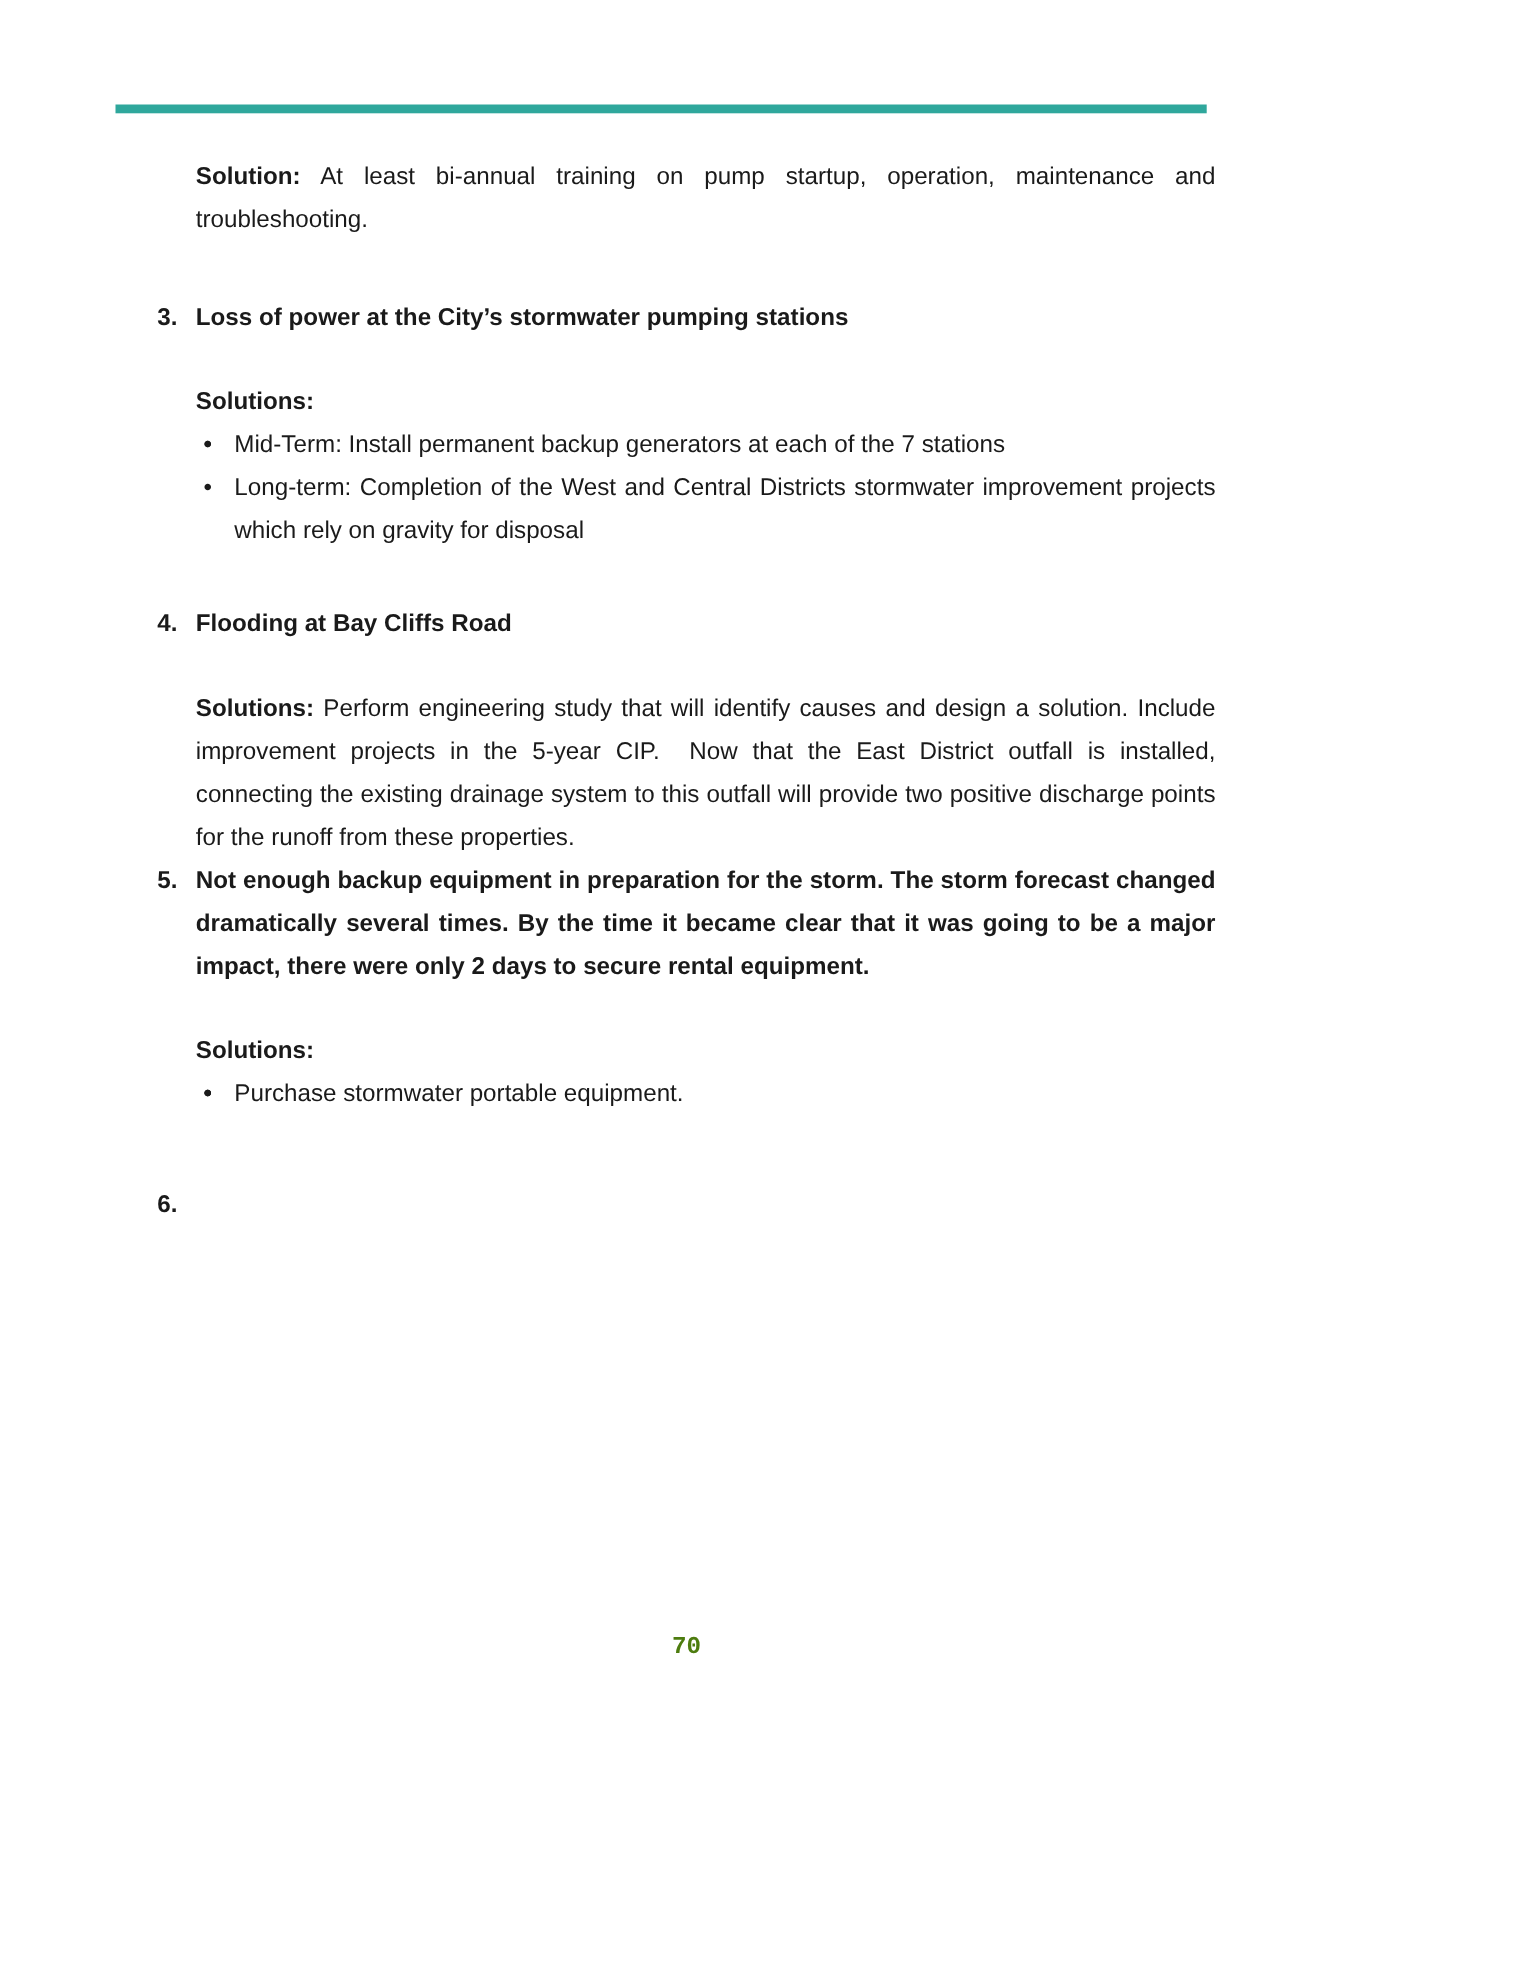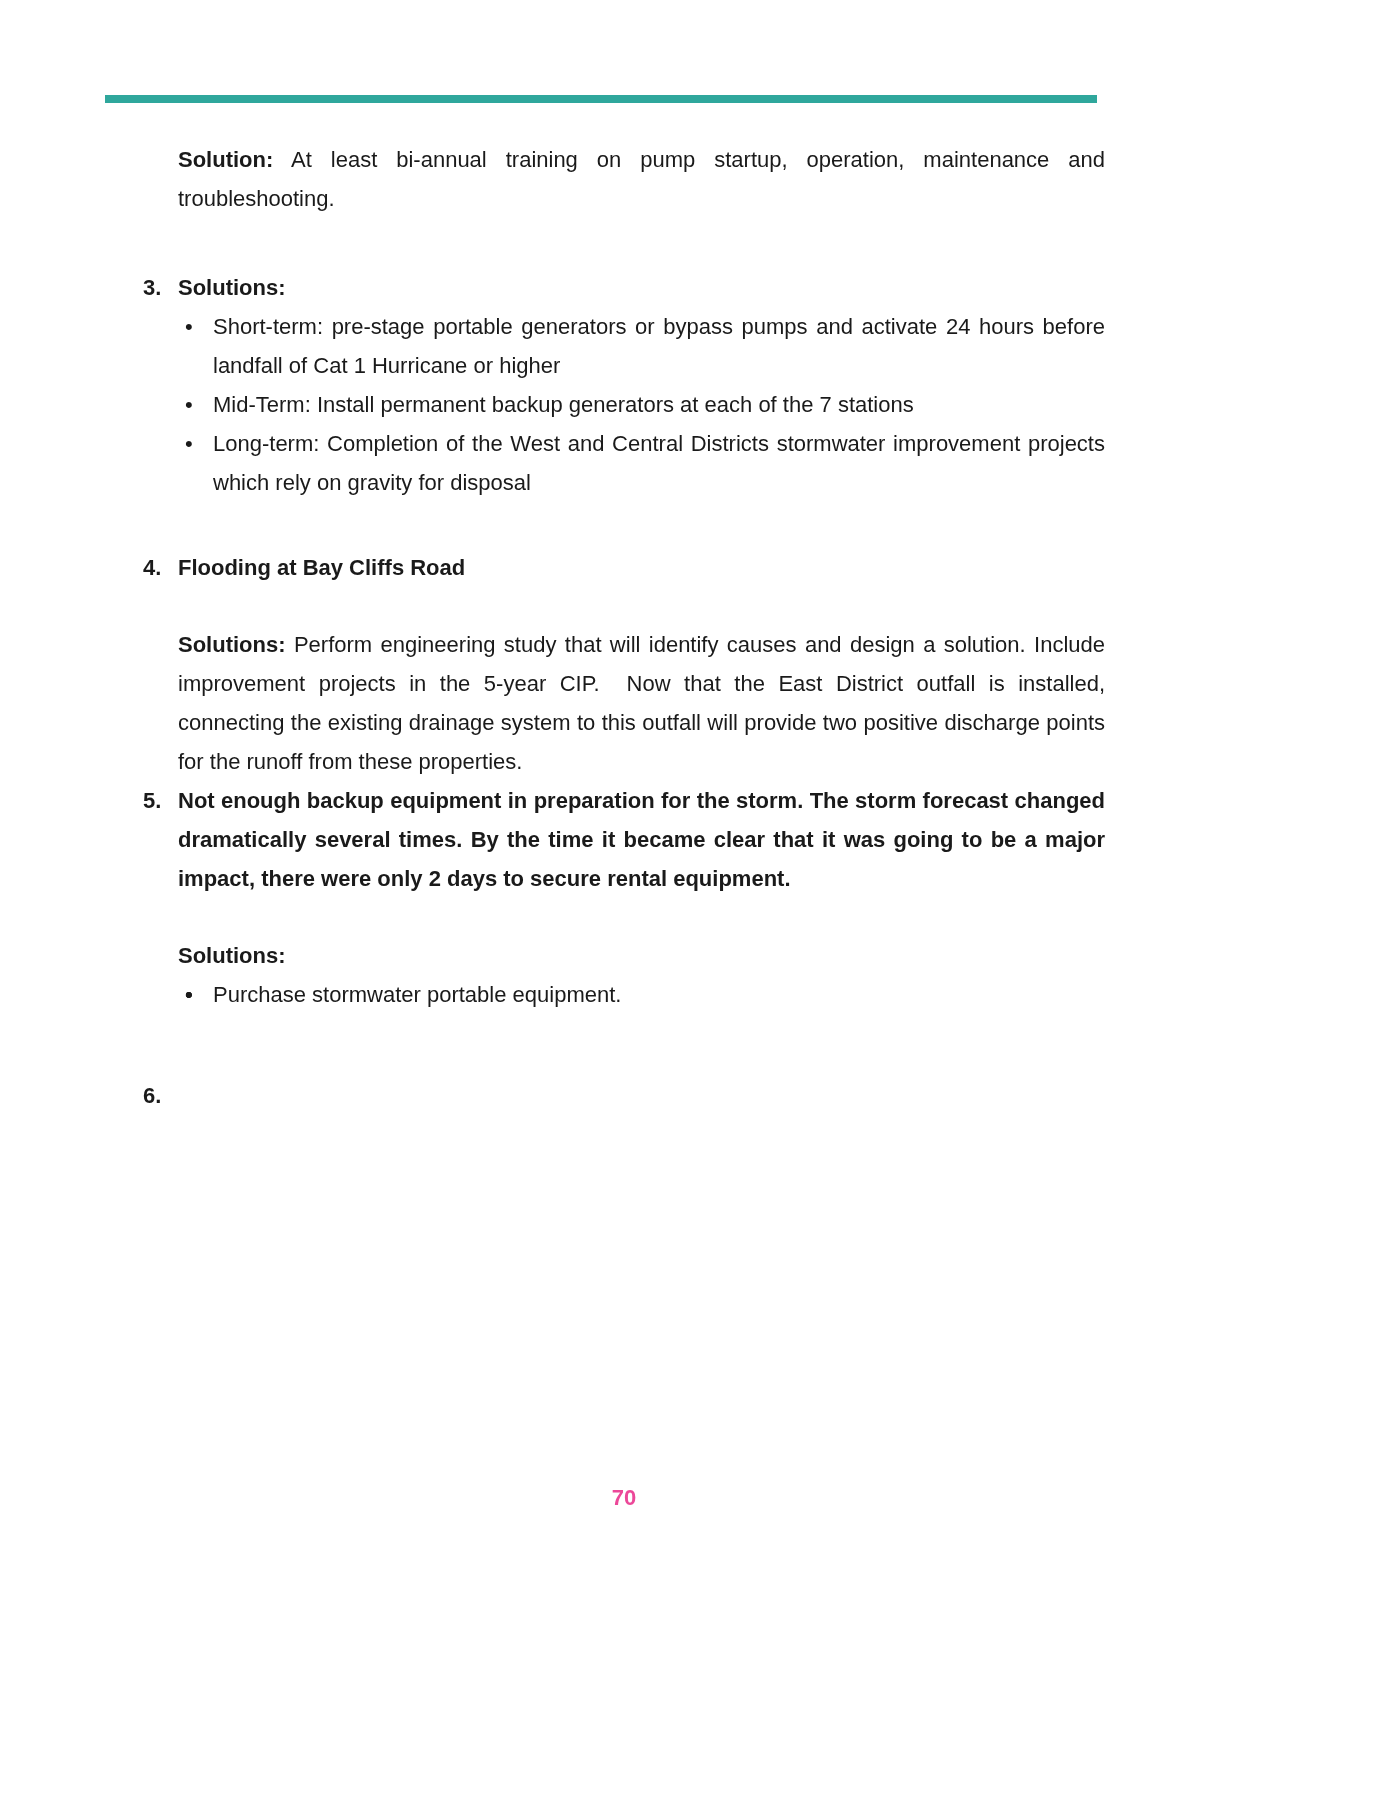--- a/index.html
+++ b/index.html
@@ -64,24 +64,24 @@
 
 <div class="page">
 
   <div class="top-rule" style="background: rgb(47, 167, 156);"></div>
 
   <div class="body-col">
 
     <p class="para intro-para"><span class="lead">Solution:</span> <span>At least bi-annual training on pump startup, operation, maintenance and troubleshooting.</span></p>
 
     <div>
-      <p class="heading h3"><span class="num">3.</span></p>
+      <p class="heading h3"><span class="num">3.</span><span>Loss of power at the City’s stormwater pumping stations</span></p>
       <p class="sol-label">Solutions:</p>
       <div class="bullets bullets-3">
-        <div class="bullet"><span class="dot">•</span><span>Short-term: pre-stage portable generators or bypass pumps and activate 24 hours before landfall of Cat 1 Hurricane or higher</span></div>
+        <div class="bullet"><span class="dot">•</span></div>
         <div class="bullet"><span class="dot">•</span><span>Mid-Term: Install permanent backup generators at each of the 7 stations</span></div>
         <div class="bullet"><span class="dot">•</span><span>Long-term: Completion of the West and Central Districts stormwater improvement projects which rely on gravity for disposal</span></div>
       </div>
     </div>
 
     <div>
       <p class="heading h4"><span class="num">4.</span><span>Flooding at Bay Cliffs Road</span></p>
       <p class="para sol-para"><span class="lead">Solutions:</span> <span>Perform engineering study that will identify causes and design a solution. Include improvement projects in the 5-year CIP.&nbsp; Now that the East District outfall is installed, connecting the existing drainage system to this outfall will provide two positive discharge points for the runoff from these properties.</span></p>
     </div>
 
@@ -94,15 +94,15 @@
         <div class="bullet"><span class="dot">•</span><span>Purchase stormwater portable equipment.</span></div>
       </div>
     </div>
 
     <div>
       <p class="heading h6"><span class="num">6.</span></p>
     </div>
 
   </div>
 
-  <div class="footer" style="color: #ec4899;">70</div>
+  <div class="footer" style="color: #4d7c0f; font-family: Liberation Mono, monospace;">70</div>
 
 </div>
 
 </body></html>

